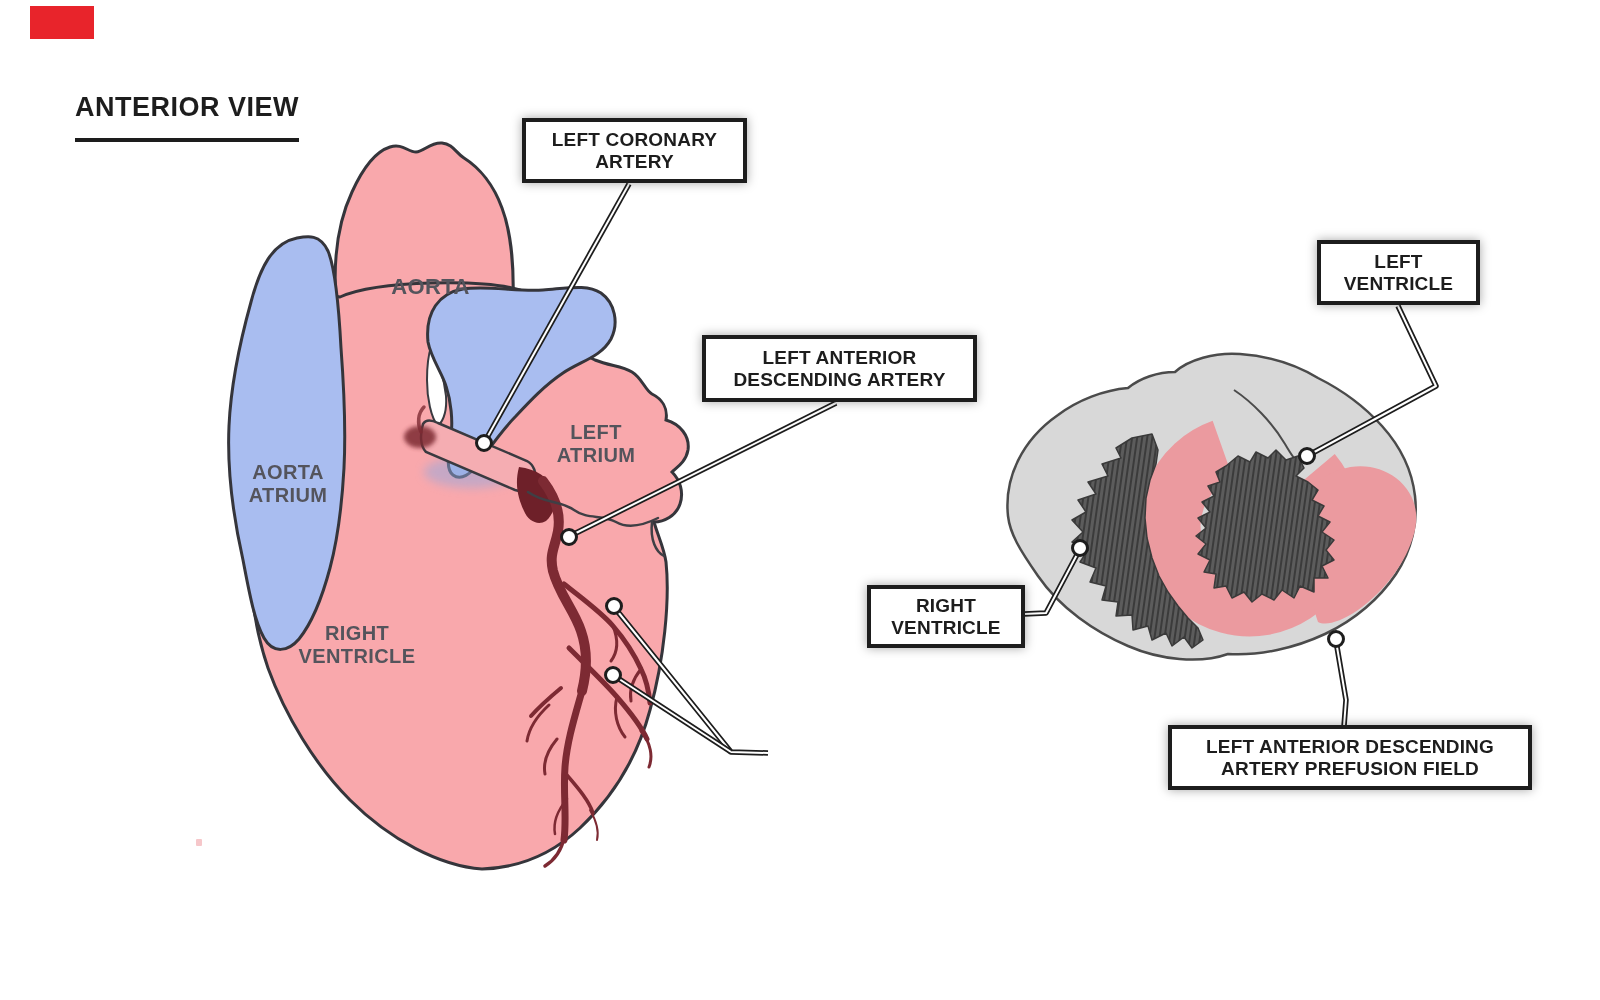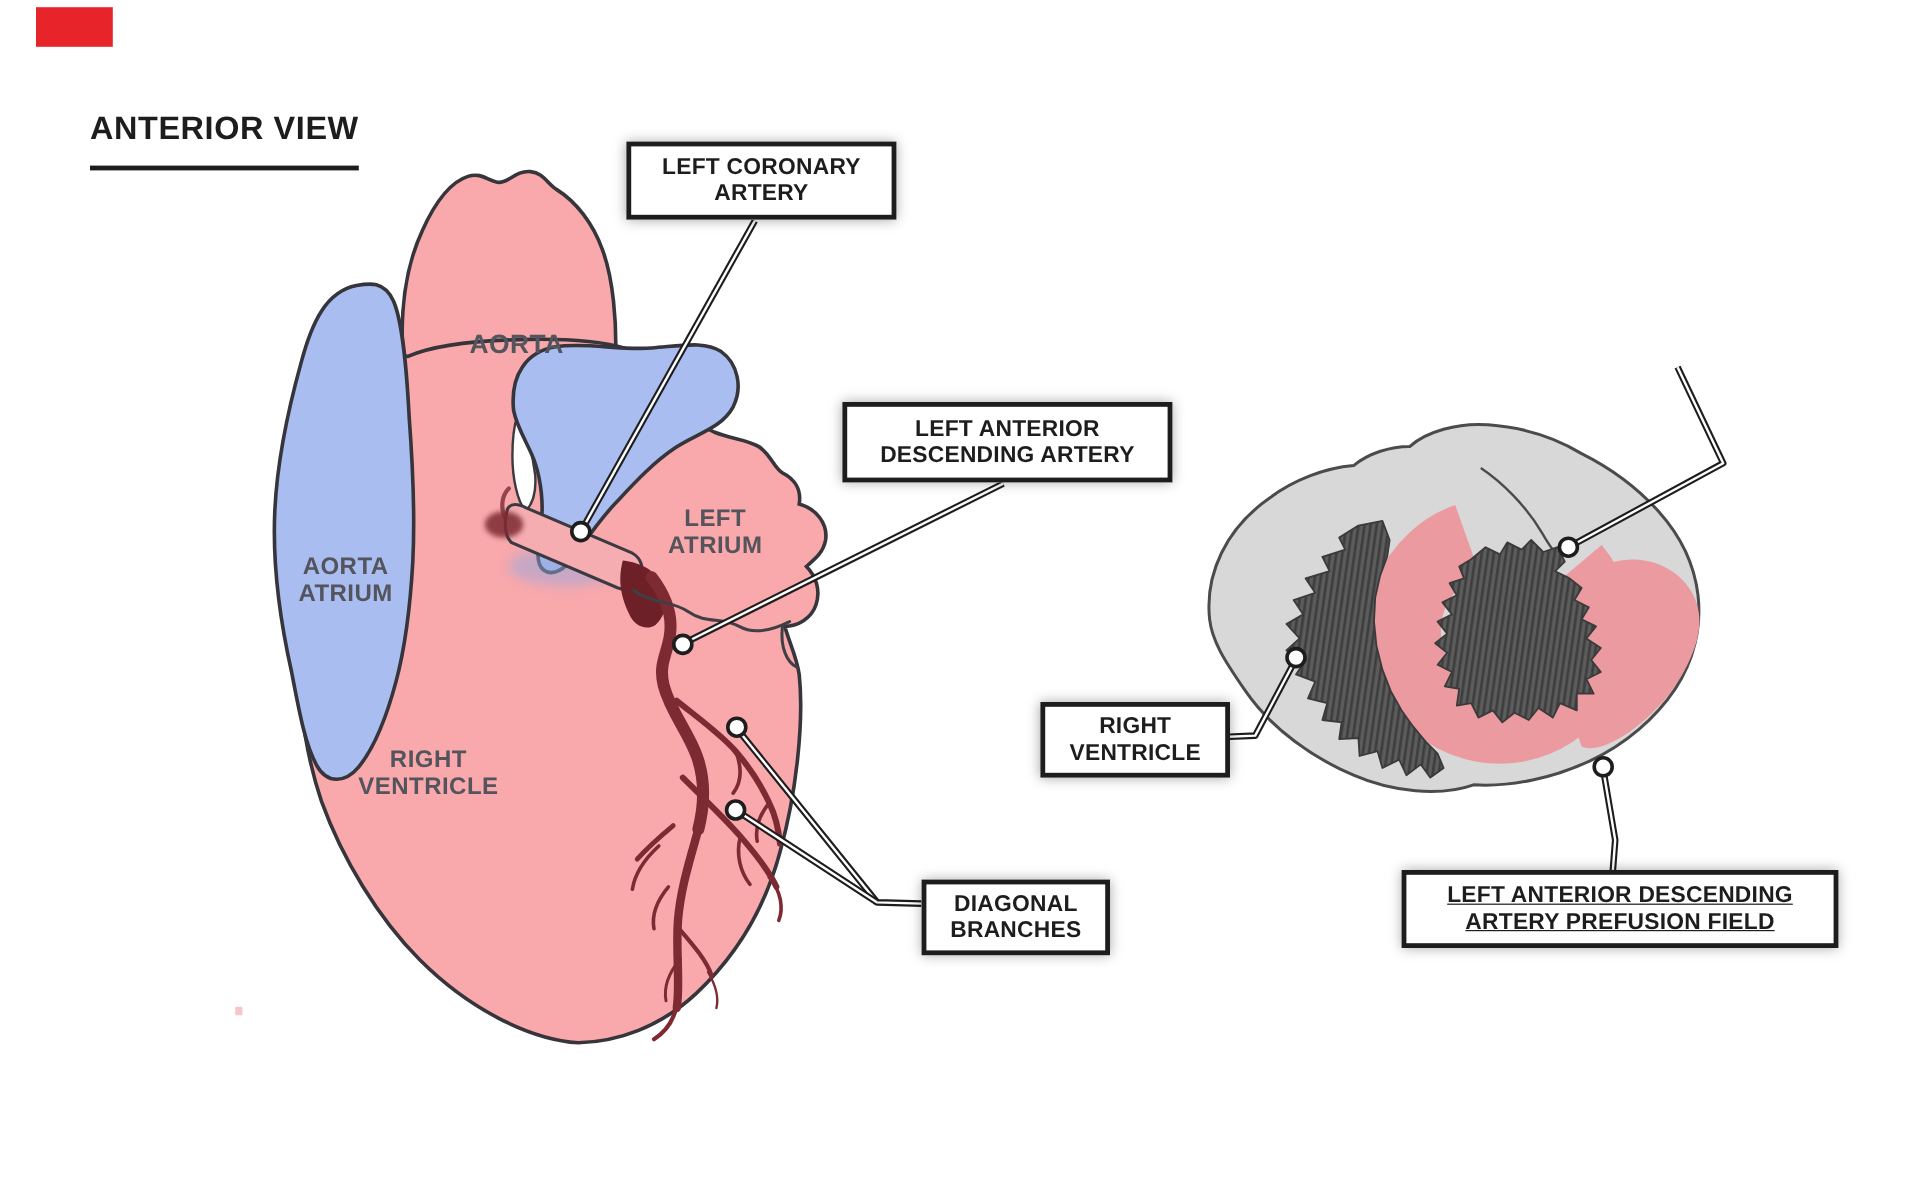--- a/index.html
+++ b/index.html
@@ -177,18 +177,18 @@
 
   <div class="view-title" style="left:75px;top:92px;">ANTERIOR VIEW</div>
 
   <div class="anat-label" style="left:383px;top:230px;width:95px;font-size:22px;margin-top:44px;">AORTA</div>
   <div class="anat-label" style="left:233px;top:461px;width:110px;">AORTA ATRIUM</div>
   <div class="anat-label" style="left:546px;top:421px;width:100px;">LEFT ATRIUM</div>
   <div class="anat-label" style="left:292px;top:622px;width:130px;">RIGHT VENTRICLE</div>
 
   <div class="callout" style="left:522px;top:118px;width:225px;height:65px;">LEFT CORONARY ARTERY</div>
   <div class="callout" style="left:702px;top:335px;width:275px;height:67px;">LEFT ANTERIOR DESCENDING ARTERY</div>
-  <div class="callout" style="left:768px;top:733px;width:157px;height:63px;">DIAGONAL BRANCHES</div>
+  <div class="callout" style="left:1317px;top:240px;width:163px;height:65px;">LEFT VENTRICLE</div>
   <div class="callout" style="left:867px;top:585px;width:158px;height:63px;">RIGHT VENTRICLE</div>
-  <div class="callout" style="left:1168px;top:725px;width:364px;height:65px;text-decoration:underline;">LEFT ANTERIOR DESCENDING ARTERY PREFUSION FIELD</div>
+  <div class="callout" style="left:1168px;top:725px;width:364px;height:65px;">LEFT ANTERIOR DESCENDING ARTERY PREFUSION FIELD</div>
 
   <div id="pink-speck"></div>
 </div>
 
 </body></html>

